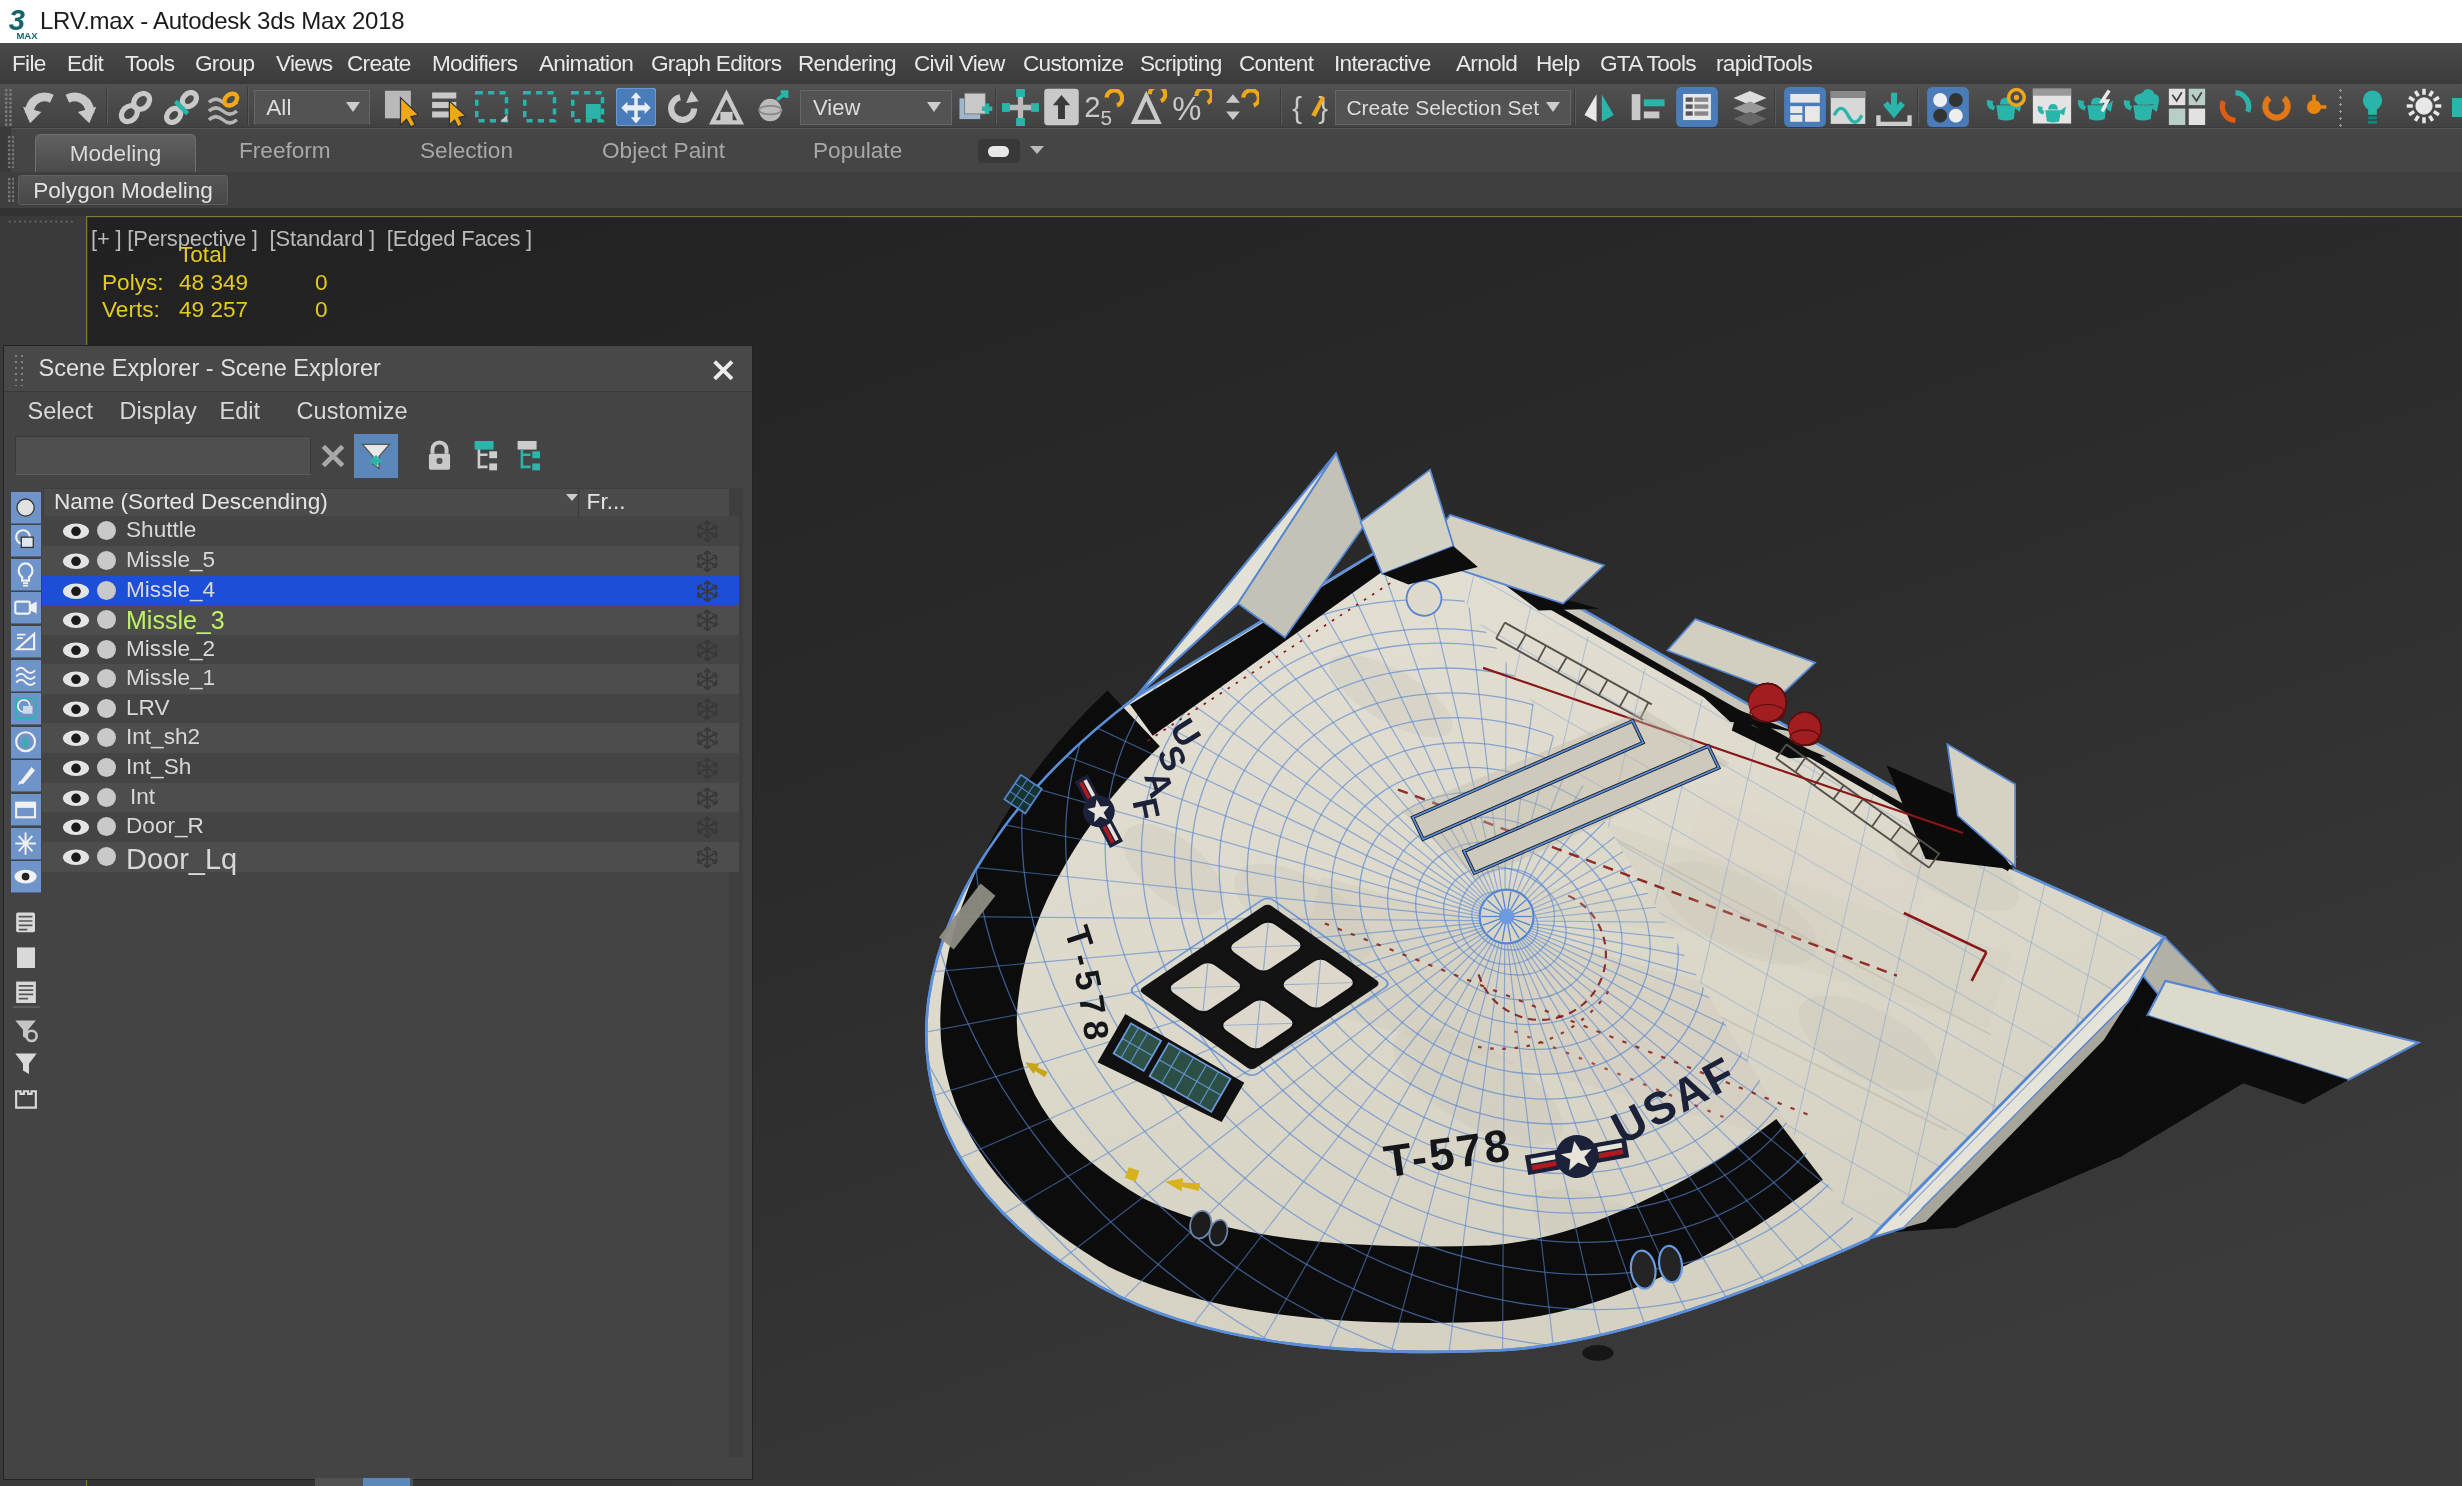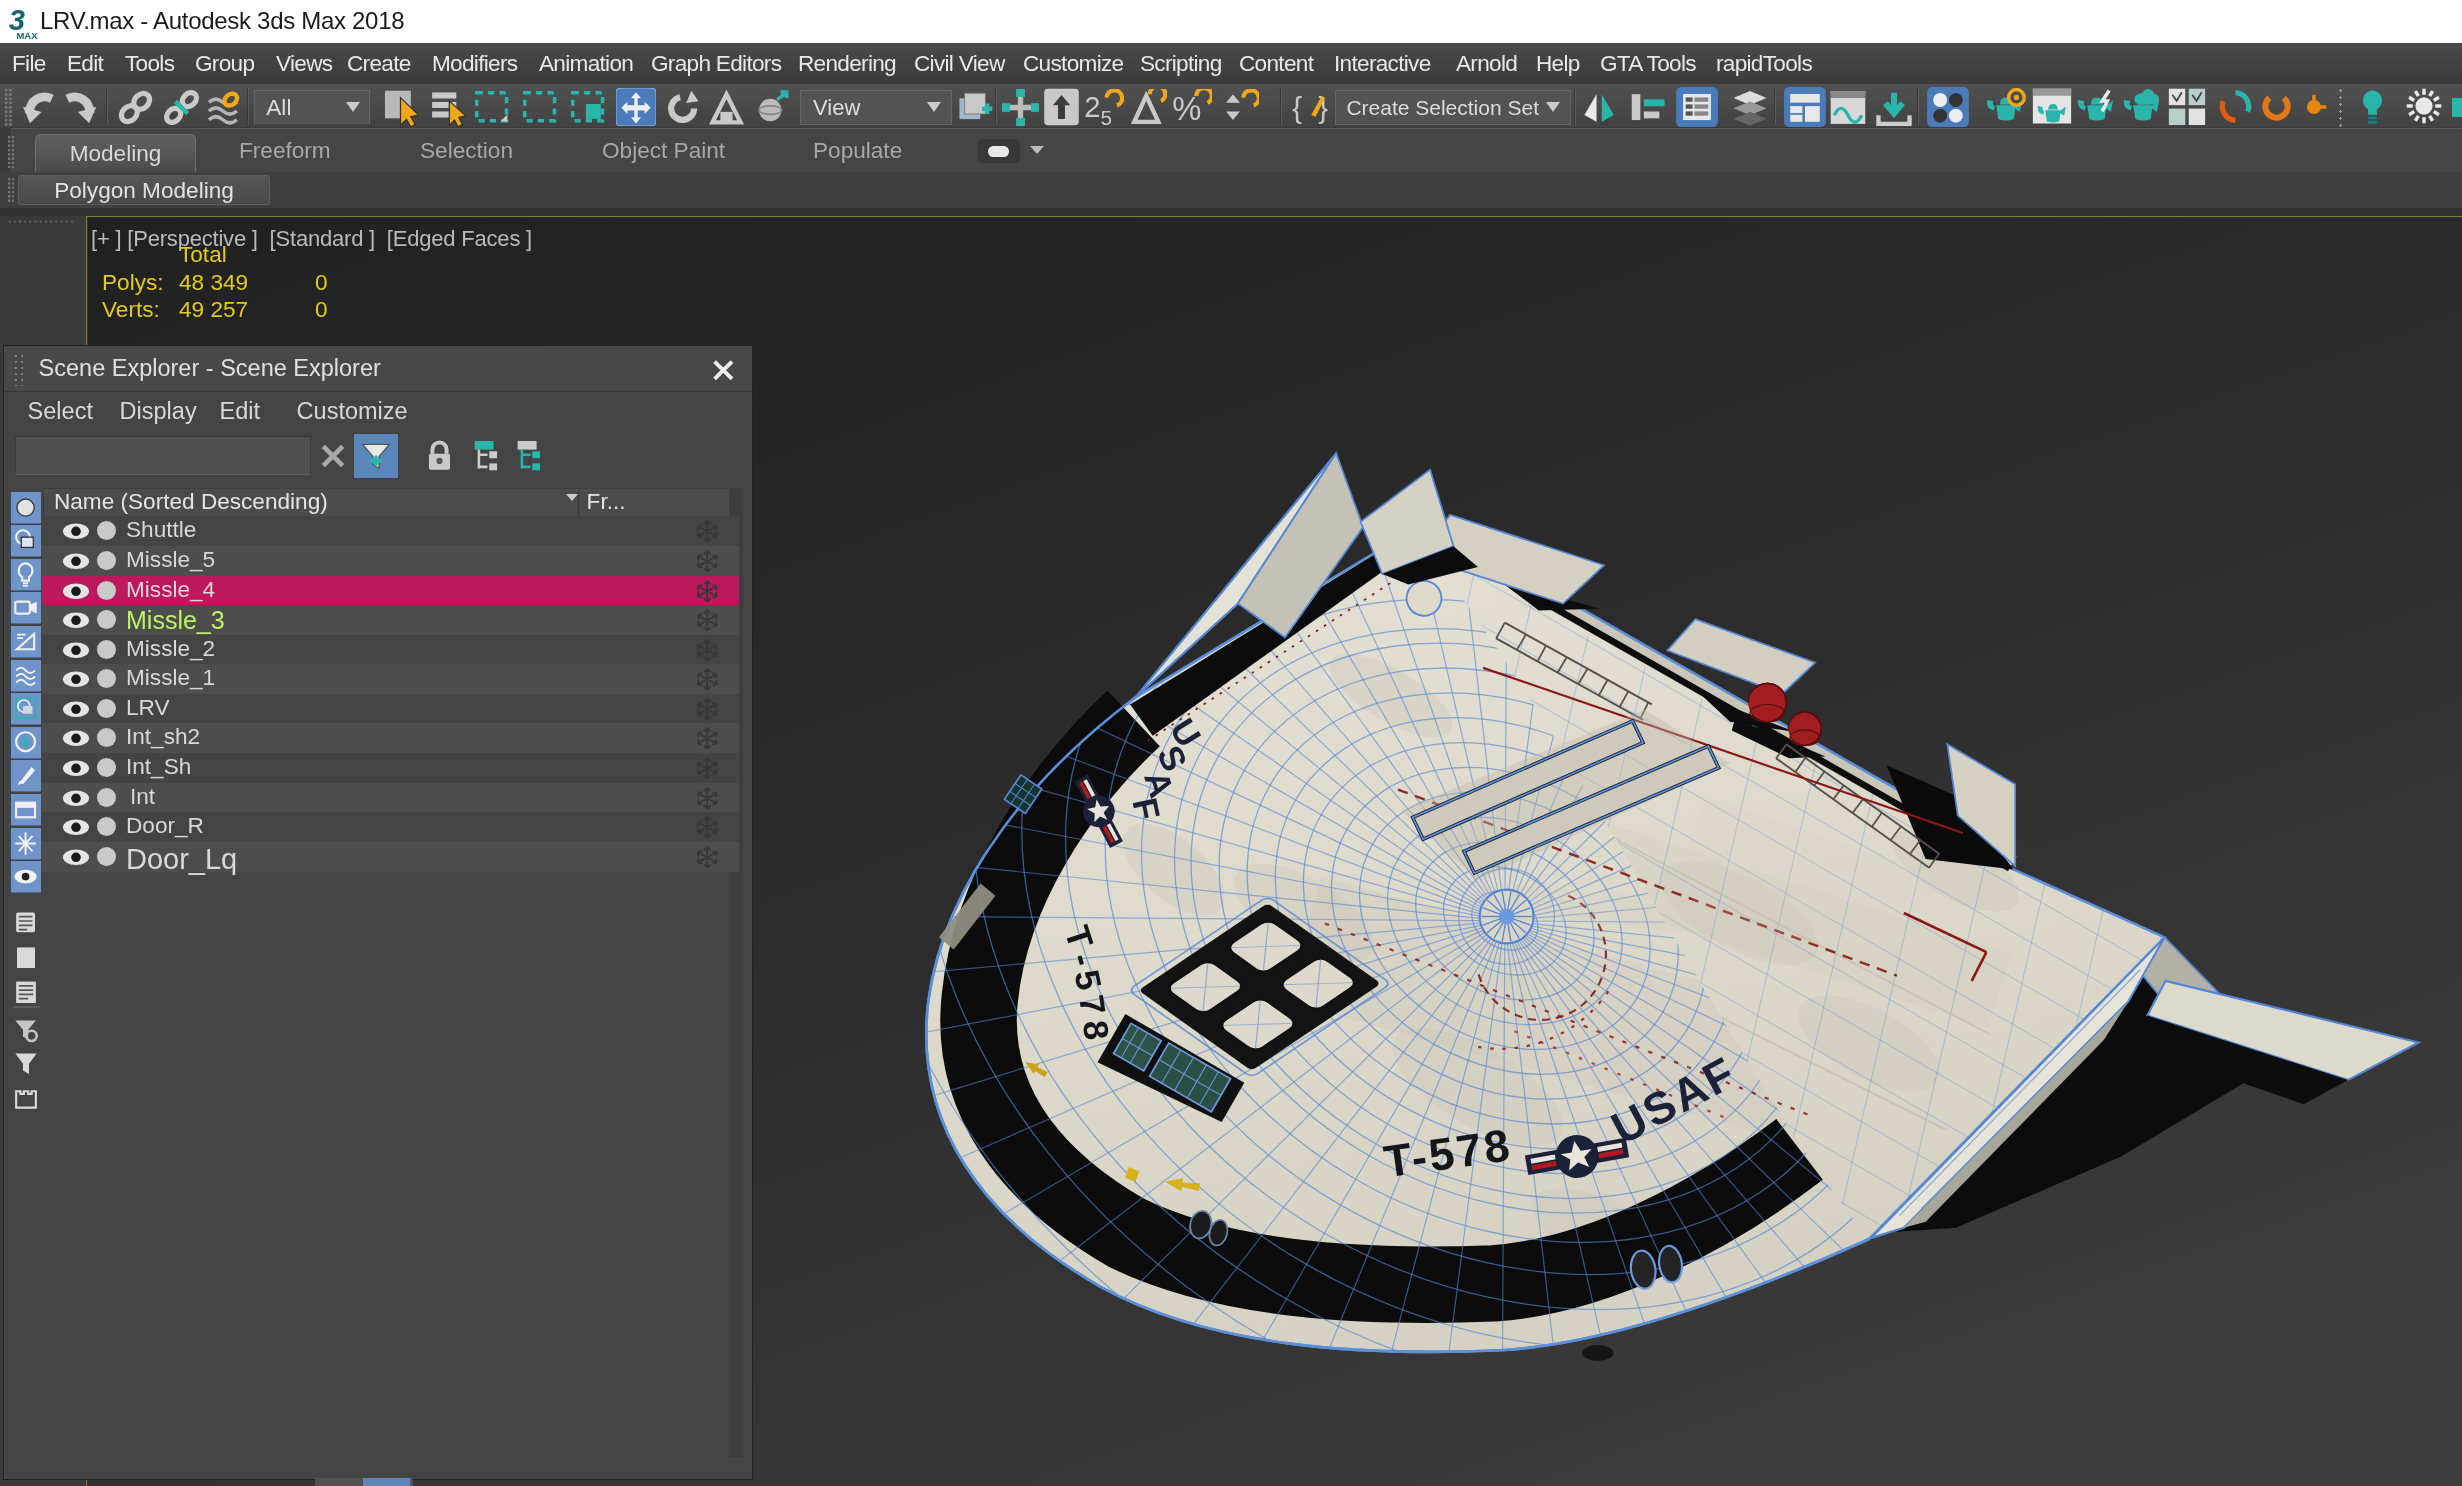--- a/index.html
+++ b/index.html
@@ -269,21 +269,21 @@
  <span style="position:absolute;left:228px;top:8.7px;color:#a8a8a8;font-size:22.6px">Freeform</span>
  <span style="position:absolute;left:409px;top:8.7px;color:#a8a8a8;font-size:22.6px">Selection</span>
  <span style="position:absolute;left:591px;top:8.7px;color:#a8a8a8;font-size:22.6px">Object Paint</span>
  <span style="position:absolute;left:802px;top:8.7px;color:#a8a8a8;font-size:22.6px">Populate</span>
  <div style="position:absolute;left:967px;top:10.4px;width:42px;height:24px;background:#383838;border-radius:4.3px">
       <div style="position:absolute;left:10.4px;top:7px;width:21px;height:10.4px;background:#e8e8e8;border-radius:5.2px"></div>
     </div>
  <div style="position:absolute;left:1019px;top:17.4px;width:0;height:0;border-left:7px solid transparent;border-right:7px solid transparent;border-top:8.7px solid #bbb"></div>
 </div>
 <div style="position:absolute;left:0px;top:172px;width:2462px;height:36px;background:#3f3f3f">
- <div style="position:absolute;left:18px;top:2.6px;width:252px;height:30px;background:linear-gradient(#565656,#484848);border:0.9px solid #5e5e5e;border-radius:2.6px;color:#e2e2e2;font-size:22.6px;text-align:center;line-height:30px">Polygon Modeling</div>
+ <div style="position:absolute;left:18px;top:2.6px;width:210px;height:30px;background:linear-gradient(#565656,#484848);border:0.9px solid #5e5e5e;border-radius:2.6px;color:#e2e2e2;font-size:22.6px;text-align:center;line-height:30px">Polygon Modeling</div>
 </div>
 <div style="position:absolute;left:0px;top:208px;width:2462px;height:7.8px;background:#313131"></div>
 
 <div style="position:absolute;left:7px;top:135px;width:7px;height:33px;background-image:radial-gradient(#777 1.2px,transparent 1.3px);background-size:4.3px 4.3px"></div>
 <div style="position:absolute;left:7px;top:177px;width:7px;height:26px;background-image:radial-gradient(#777 1.2px,transparent 1.3px);background-size:4.3px 4.3px"></div>
 
 <div style="position:absolute;left:0;top:216px;width:86px;height:1271px;background:#3a3a3a"></div>
 <div style="position:absolute;left:7px;top:219px;width:68px;height:6px;background-image:radial-gradient(#6a6a6a 1.2px,transparent 1.3px);background-size:5.2px 5.2px"></div>
 
 <div style="position:absolute;left:86px;top:216px;width:2376px;height:1271px;border-top:1.7px solid #7c7c33;border-left:1.7px solid #7c7c33"></div>
@@ -671,21 +671,21 @@
 <svg style="position:absolute;left:19px;top:3.5px" width="30" height="22.6" viewBox="0 0 34 26">
       <ellipse cx="17" cy="13" rx="15" ry="9" fill="#e4e4e4"></ellipse>
       <circle cx="17" cy="13" r="5.5" fill="#1a1a1a"></circle>
     </svg>
 <div style="position:absolute;left:55px;top:5.2px;width:19px;height:19px;border-radius:50%;background:#c9c9c9"></div>
 <span style="position:absolute;left:84px;top:0.9px;color:#d8d8d8;font-size:22.6px">Missle_5</span>
 <svg style="position:absolute;left:654px;top:3.5px" width="22.6" height="22.6" viewBox="0 0 26 26">
       <path d="M13 1 V25 M2 7 L24 19 M24 7 L2 19 M13 1 l-4 4 m4 -4 l4 4 M13 25 l-4 -4 m4 4 l4 -4 M2 7 l1 5 m-1 -5 l5 -1 M24 19 l-1 -5 m1 5 l-5 1 M24 7 l-5 -1 m5 1 l-1 5 M2 19 l5 1 m-5 -1 l1 -5" stroke="#383838" stroke-width="2.2" fill="none"></path>
     </svg>
 </div>
-<div style="position:absolute;left:42px;top:576px;width:697px;height:30px;background:#be185d">
+<div style="position:absolute;left:42px;top:576px;width:697px;height:30px;background:#1d4ed8">
 <svg style="position:absolute;left:19px;top:3.5px" width="30" height="22.6" viewBox="0 0 34 26">
       <ellipse cx="17" cy="13" rx="15" ry="9" fill="#e4e4e4"></ellipse>
       <circle cx="17" cy="13" r="5.5" fill="#1a1a1a"></circle>
     </svg>
 <div style="position:absolute;left:55px;top:5.2px;width:19px;height:19px;border-radius:50%;background:#c9c9c9"></div>
 <span style="position:absolute;left:84px;top:0.9px;color:#d8d8d8;font-size:22.6px">Missle_4</span>
 <svg style="position:absolute;left:654px;top:3.5px" width="22.6" height="22.6" viewBox="0 0 26 26">
       <path d="M13 1 V25 M2 7 L24 19 M24 7 L2 19 M13 1 l-4 4 m4 -4 l4 4 M13 25 l-4 -4 m4 4 l4 -4 M2 7 l1 5 m-1 -5 l5 -1 M24 19 l-1 -5 m1 5 l-5 1 M24 7 l-5 -1 m5 1 l-1 5 M2 19 l5 1 m-5 -1 l1 -5" stroke="#383838" stroke-width="2.2" fill="none"></path>
     </svg>
 </div>

